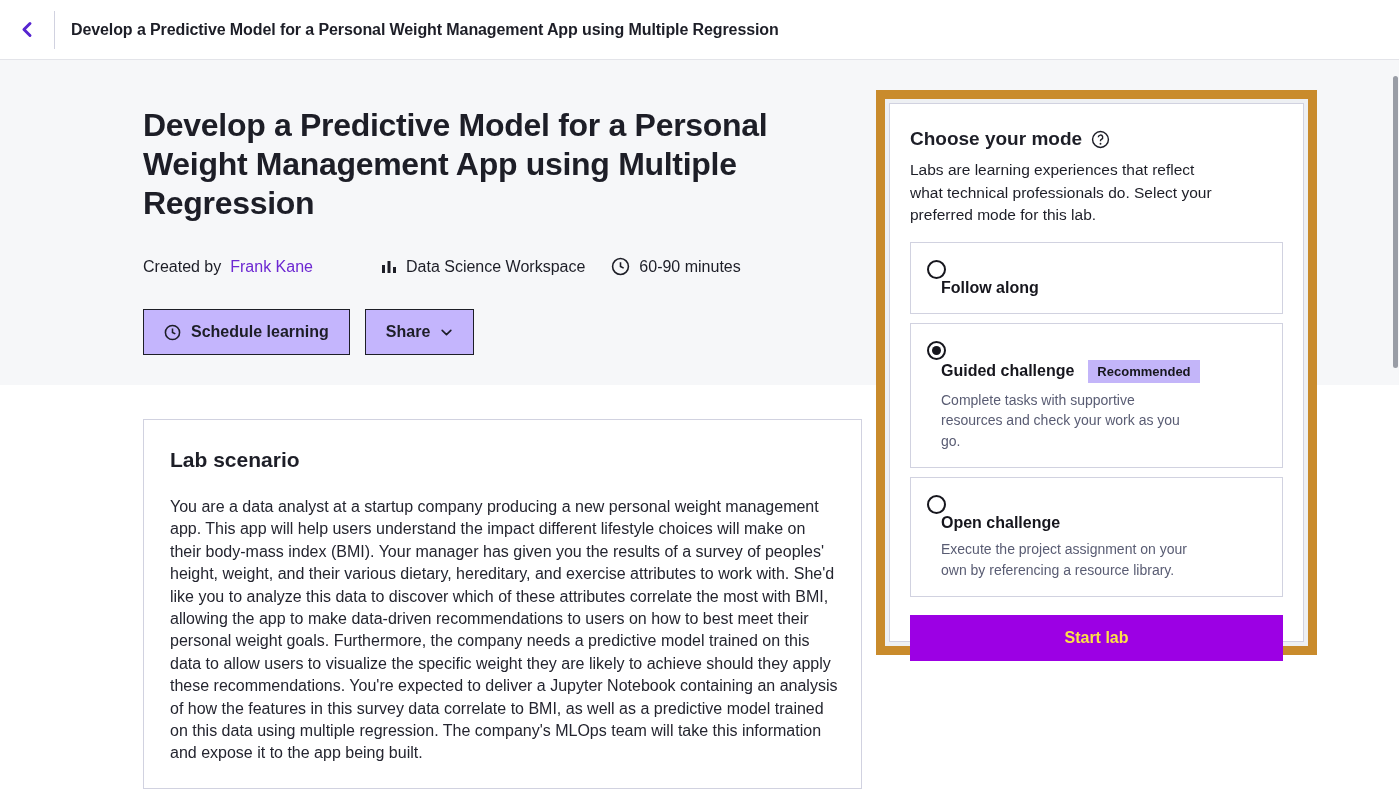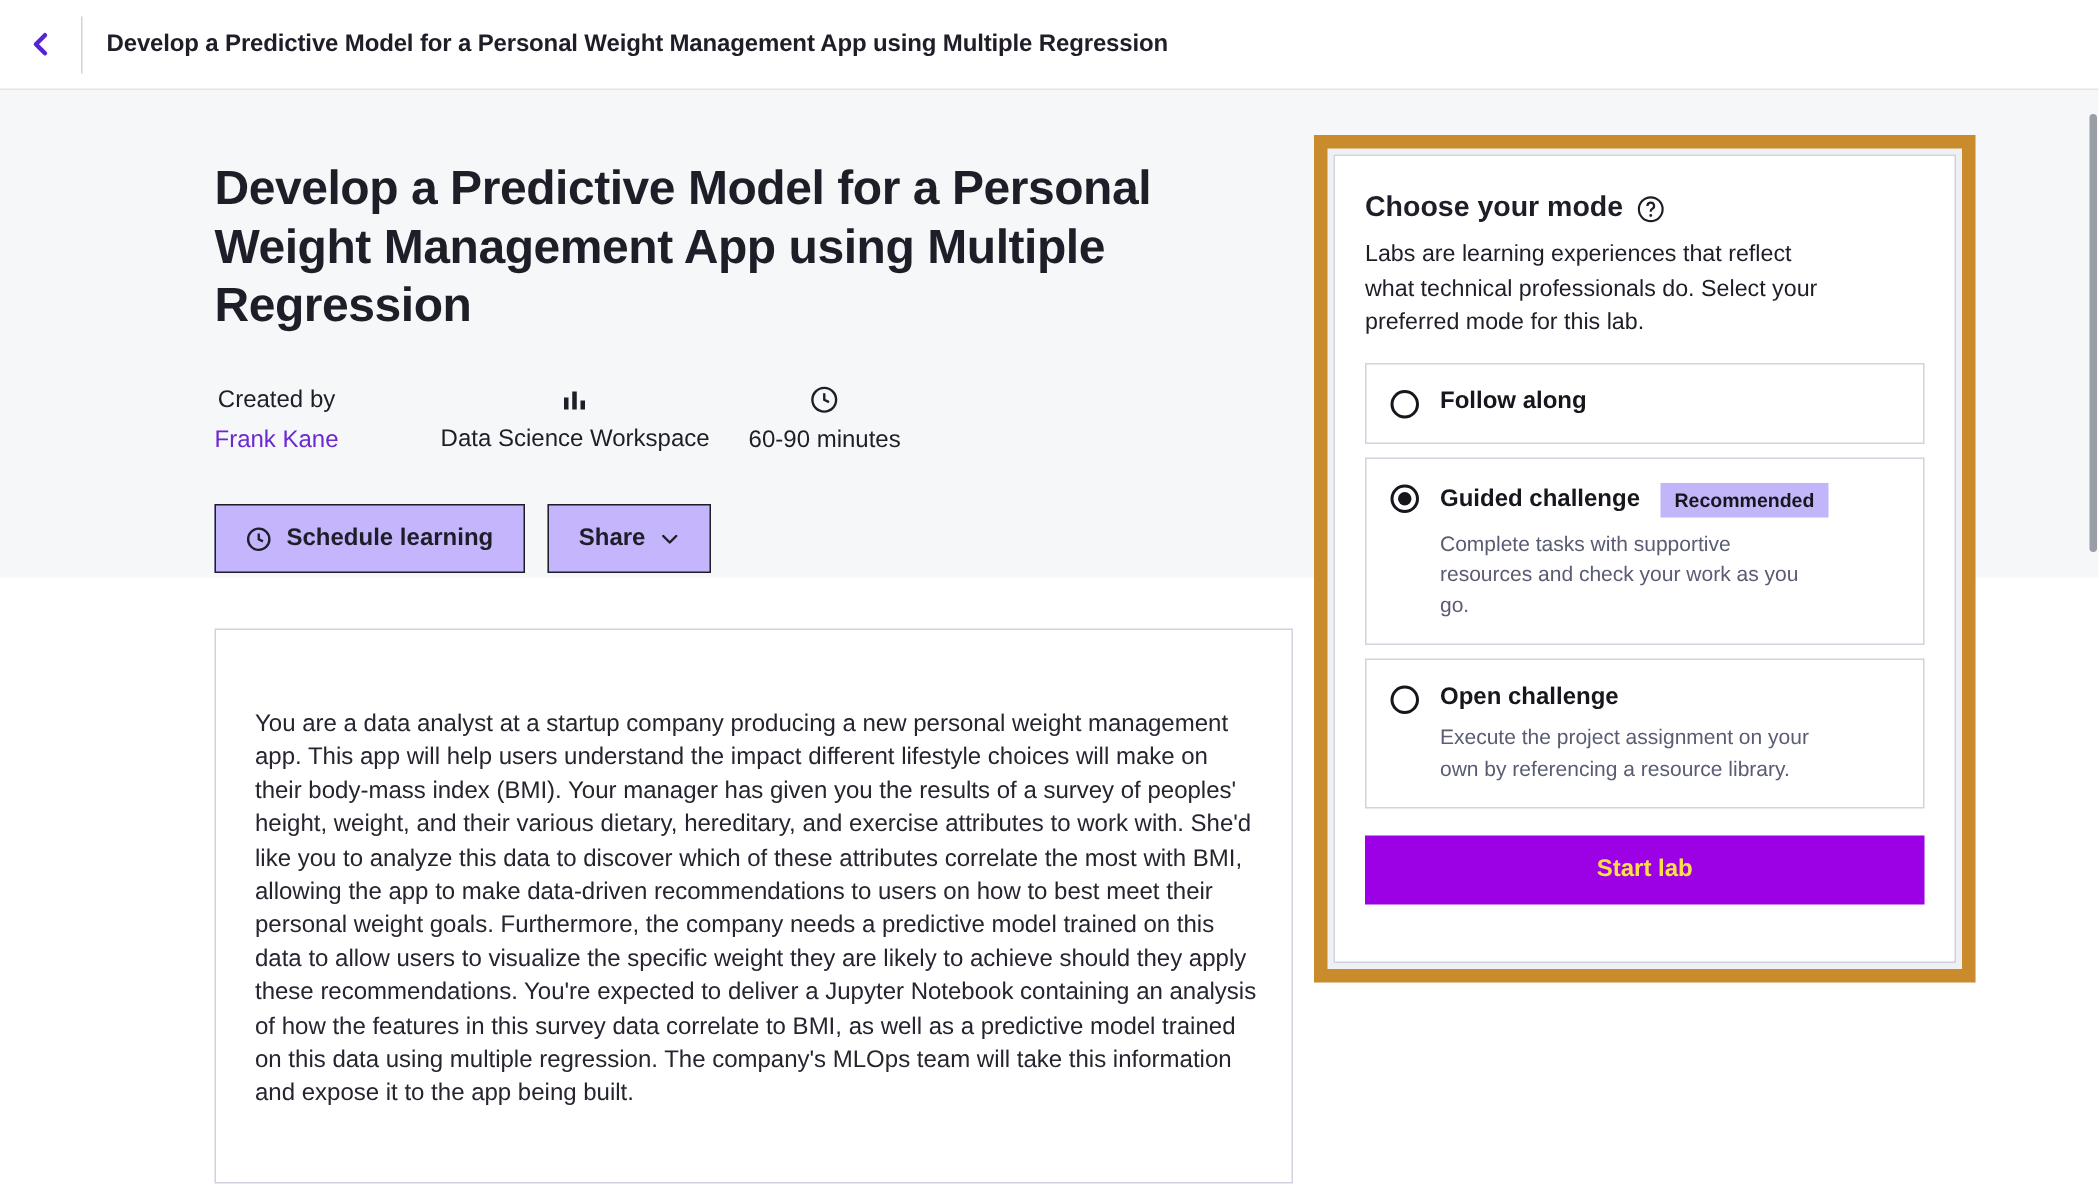--- a/index.html
+++ b/index.html
@@ -26,21 +26,21 @@
 
   
   .hero { background:#f6f7f9; height:325px; padding:46px 0 0 143px; }
   .hero h1 {
     width:650px; font-size:32px; line-height:39px; font-weight:bold;
     color:#1d1e27; letter-spacing:-0.3px;
   }
   .meta-row {
     margin-top:34px; display:flex; align-items:center; font-size:16px; color:#1d1e27;
   }
-  .meta-item { display:flex; align-items:center; gap:9px;flex-direction:column; }
+  .meta-item { display:flex; align-items:center; gap:9px; }
   .author-link { color:#6d28d2; text-decoration:none; cursor:pointer; }
   .meta-gap-lg { margin-left:68px; }
   .meta-gap-md { margin-left:26px; }
   .btn-row { margin-top:33px; display:flex; gap:15px; }
   .outline-btn {
     display:flex; align-items:center; justify-content:center; gap:10px;
     height:46px; padding:0 20px; background:#c4b5fd; border:1px solid #1d1e27;
     font-family:"Liberation Sans",sans-serif; font-size:16px; font-weight:bold;
     color:#1d1e27; cursor:pointer;
   }
@@ -66,20 +66,21 @@
     padding:24px 20px;
   }
   .mode-heading-row { display:flex; align-items:center; gap:9px; }
   .mode-heading { font-size:19px; font-weight:bold; color:#1d1e27; }
   .help-icon { color:#1d1e27; display:inline-flex; }
   .mode-desc { margin-top:9px; font-size:15.5px; line-height:22.5px; color:#1d1e27; width:315px; }
   .options { margin-top:15px; display:flex; flex-direction:column; gap:9px; }
   .option {
     border:1px solid #d1d2e0; background:#ffffff; padding:16px; display:flex;
     cursor:pointer;
+    flex-direction:column;
   }
   .radio {
     flex:0 0 auto; width:19px; height:19px; border:2px solid #16161d; border-radius:50%;
     margin-top:1px; display:flex; align-items:center; justify-content:center; background:#fff;
   }
   .radio .dot { display:none; width:9px; height:9px; border-radius:50%; background:#16161d; }
   .radio.checked .dot { display:block; }
   .option-body { margin-left:14px; }
   .option-label-row { display:flex; align-items:center; }
   .option-label { font-size:16px; font-weight:bold; color:#16161d; }
@@ -164,20 +165,21 @@
         <svg width="13" height="13" viewBox="0 0 24 24" fill="none" stroke="currentColor" stroke-width="3" stroke-linecap="round" stroke-linejoin="round">
             <polyline points="4,8 12,16 20,8"></polyline>
           </svg>
       </span>
     </button>
   </div>
 </div>
 
 <div class="content">
   <div class="lab-card">
+    <h2>Lab scenario</h2>
     <p>You are a data analyst at a startup company producing a new personal weight management app. This app will help users understand the impact different lifestyle choices will make on their body-mass index (BMI). Your manager has given you the results of a survey of peoples' height, weight, and their various dietary, hereditary, and exercise attributes to work with. She'd like you to analyze this data to discover which of these attributes correlate the most with BMI, allowing the app to make data-driven recommendations to users on how to best meet their personal weight goals. Furthermore, the company needs a predictive model trained on this data to allow users to visualize the specific weight they are likely to achieve should they apply these recommendations. You're expected to deliver a Jupyter Notebook containing an analysis of how the features in this survey data correlate to BMI, as well as a predictive model trained on this data using multiple regression. The company's MLOps team will take this information and expose it to the app being built.</p>
   </div>
 </div>
 
 <div class="mode-panel">
   <div class="mode-card">
     <div class="mode-heading-row">
       <span class="mode-heading">Choose your mode</span>
       <span class="help-icon">
         <svg width="19" height="19" viewBox="0 0 24 24" fill="none" stroke="currentColor" stroke-width="1.8">

